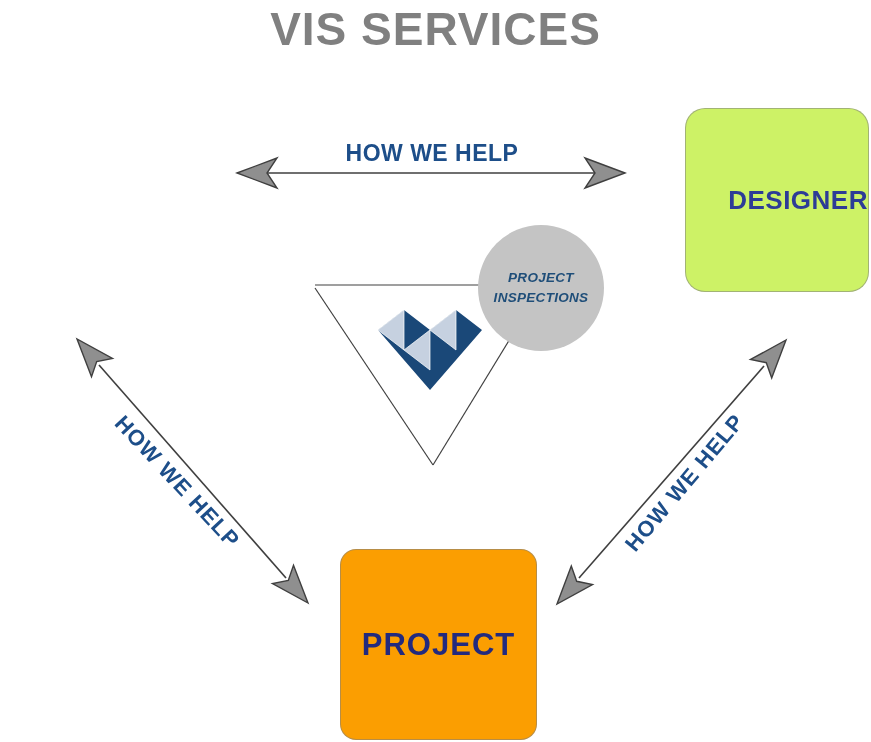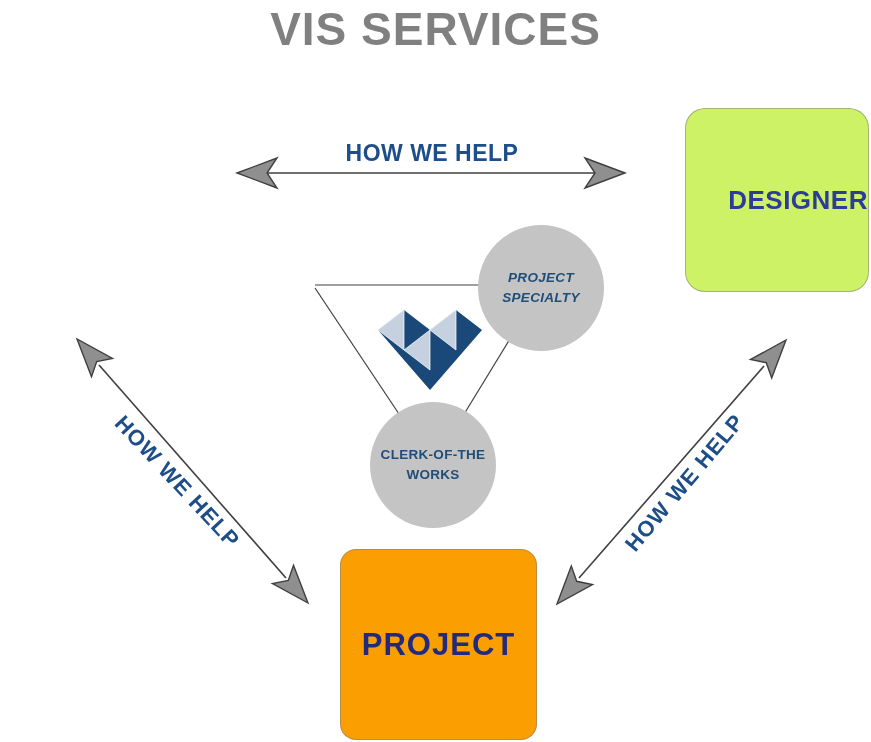--- a/index.html
+++ b/index.html
@@ -86,27 +86,21 @@
 
   <svg class="layer" viewBox="0 0 871 742">
     <line class="connector" x1="315" y1="285" x2="541" y2="285"></line>
     <line class="connector" x1="315" y1="288" x2="433" y2="465"></line>
     <line class="connector" x1="541" y1="288" x2="433" y2="465"></line>
   </svg>
 
   <div class="circle circle-project">
     <div class="circle-label">
       <span>PROJECT</span>
-      <span>SPECIALTY</span>
-    </div>
-  </div>
-  <div class="circle circle-clerk">
-    <div class="circle-label">
-      <span>CLERK-OF-THE</span>
-      <span>WORKS</span>
+      <span>INSPECTIONS</span>
     </div>
   </div>
 
   <svg class="logo" viewBox="0 0 104 80">
     <path class="dark" d="M0,20 L26,0 L52,20 L78,0 L104,20 L52,80 Z"></path>
     <polygon class="light" points="26,0 0,20 26,40"></polygon>
     <polygon class="light" points="78,0 52,20 78,40"></polygon>
     <polygon class="light" points="52,20 26,40 52,60"></polygon>
   </svg>
 

